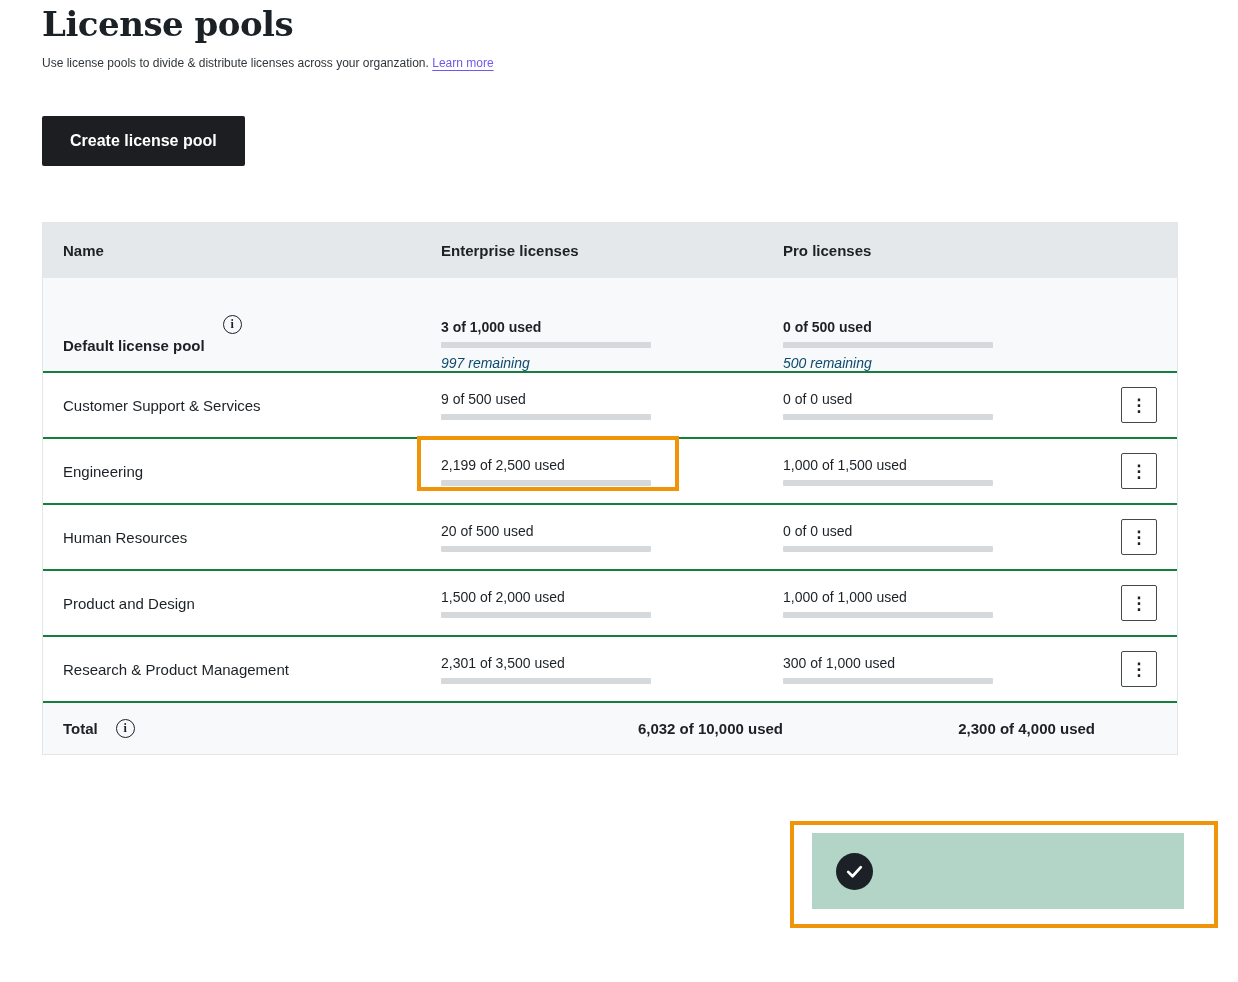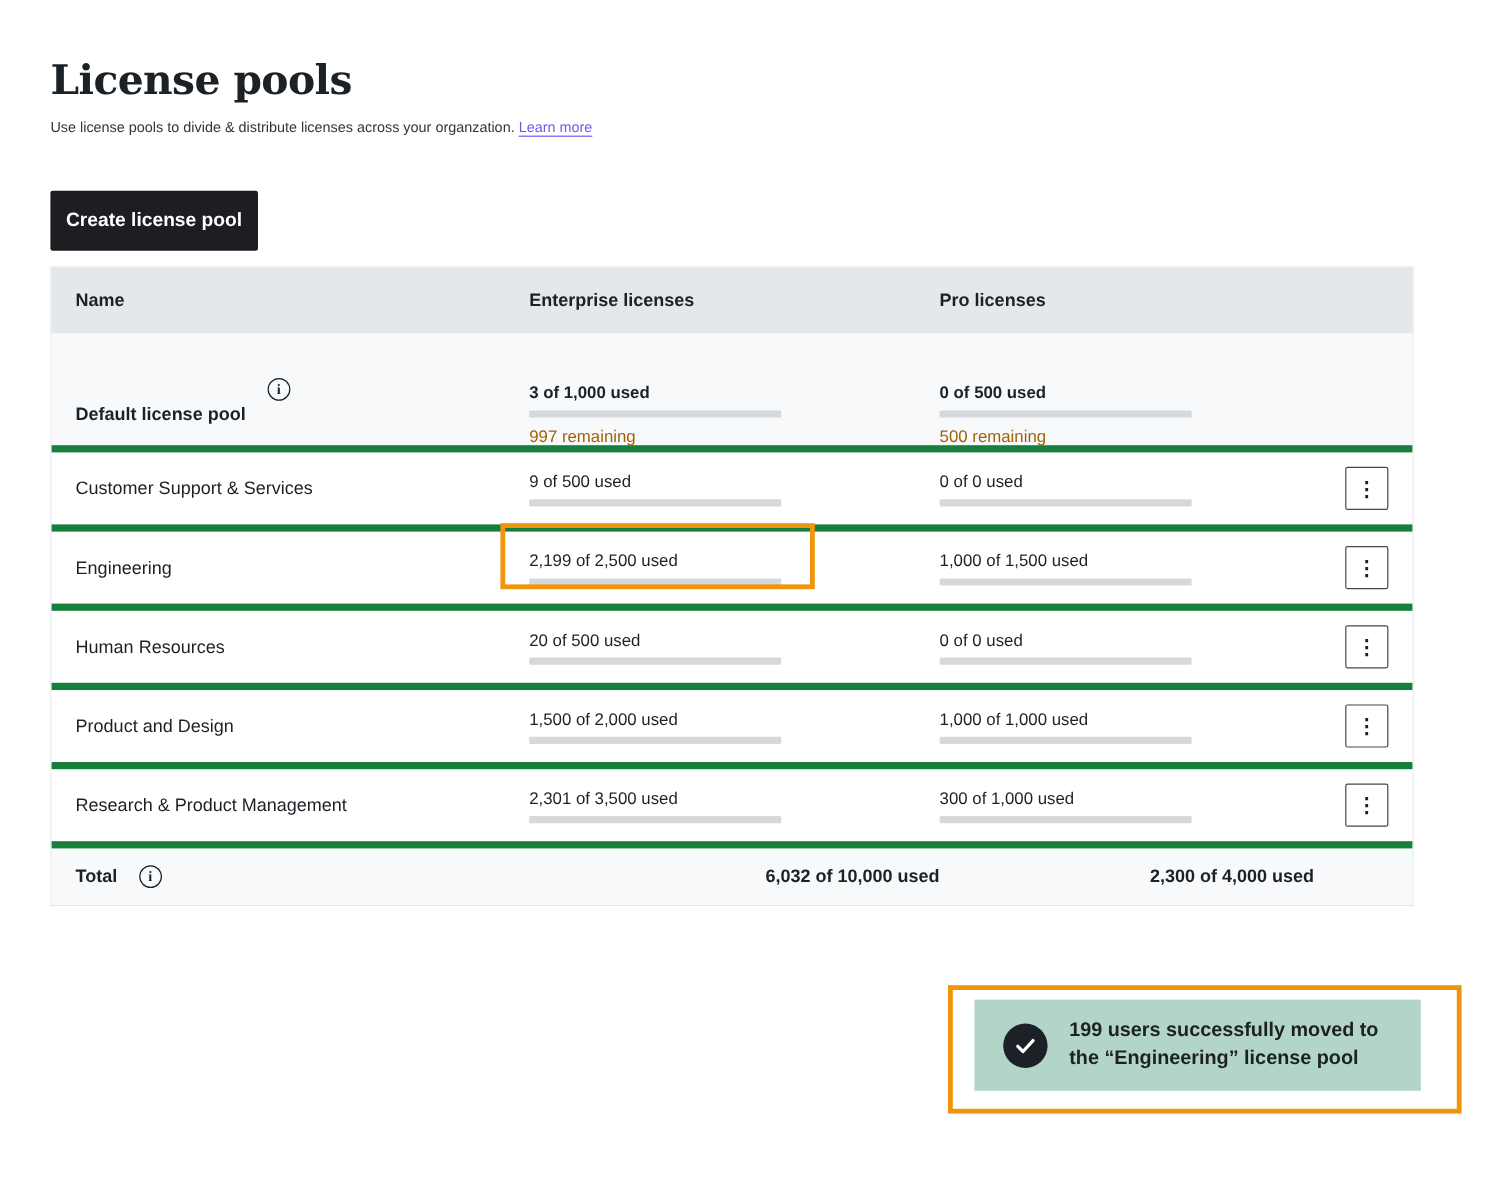--- a/index.html
+++ b/index.html
@@ -1,46 +1,46 @@
 <!DOCTYPE html>
 <html><head>
 <meta charset="utf-8">
 <style>
   * { margin: 0; padding: 0; box-sizing: border-box; }
   html, body { background: #ffffff; }
   body { font-family: "Liberation Sans", sans-serif; color: #1c2126; }
   .page { position: relative; width: 1238px; height: 982px; background: #fff; overflow: hidden; }
 
   
-  .page-header { padding: 4px 42px 0 42px; margin-top: 43px; }
+  .page-header { padding: 4px 42px 0 42px; }
   .page-title {
     font-family: "DejaVu Serif", serif;
     font-weight: 700; font-size: 34px; letter-spacing: -0.5px; color: #1c2126;
   }
   .page-subtitle { margin-top: 12px; font-size: 12px; color: #30363b; }
   .learn-more {
     color: #7257ec; text-decoration: underline; text-underline-offset: 3px; cursor: pointer;
   }
 
   
   .create-btn {
     display: inline-block; margin: 46px 0 0 42px;
     background: #1c1e21; color: #ffffff; border: none; border-radius: 2px;
     font-family: "Liberation Sans", sans-serif; font-weight: 700; font-size: 16px;
-    padding: 16px 13px; cursor: pointer;
+    padding: 16px 28px; cursor: pointer;
   }
 
   
   .pool-table {
     position: absolute; left: 42px; top: 222px; width: 1136px;
     border: 1px solid #e2e6e9; background: #fff; font-size: 14px;
   }
   .t-row {
     display: grid; grid-template-columns: 378px 342px 1fr 62px;
-    align-items: center; padding: 0 20px; border-top: 6px solid #15803d;
+    align-items: center; padding: 0 20px; border-top: 2px solid #15803d;
   }
   .t-row:first-child { border-top: none; }
   .t-head { height: 55px; background: #e4e8eb; font-weight: 700; font-size: 15px; }
   .t-body-row { height: 66px; background: #ffffff; }
   .row-subtle { background: #f7f9fa; height: 93px; }
   .t-total { height: 53px; background: #f7f9fa; font-weight: 700; font-size: 15px; }
 
   .name-cell { display: flex; align-items: center; gap: 18px; font-size: 15px; }
   .bold { font-weight: 700; margin-top: 41px; }
 
@@ -50,21 +50,21 @@
     font-size: 12px; font-weight: 700; font-family: "Liberation Serif", serif;
     color: #1c2126; flex: 0 0 auto;
   }
 
   .usage-cell { display: flex; flex-direction: column; gap: 7px; padding-right: 40px; }
   .usage-label { font-size: 14px; color: #1c2126; }
   .usage-track { width: 210px; height: 6px; background: #d5d9dc; border-radius: 1px; overflow: hidden; }
   .usage-fill { height: 100%; border-radius: 1px; }
   .fill-enterprise { background: #5a21d6; }
   .fill-pro { background: #2e937c; }
-  .remaining-label { font-size: 14px; color: #a16207; }
+  .remaining-label { font-size: 14px; color: #0c4a6e; font-style: italic; }
 
   .menu-btn {
     width: 36px; height: 36px; background: #fff; border: 1.5px solid #43484d;
     border-radius: 2px; display: flex; align-items: center; justify-content: center;
     cursor: pointer; justify-self: end;
   }
   .kebab-glyph { font-size: 17px; font-weight: 700; color: #1c2126; line-height: 1; }
 
   .total-val { font-size: 15px; font-weight: 700; text-align: right; }
 
@@ -259,16 +259,15 @@
 
   <div class="annotation annot-engineering"></div>
   <div class="annotation annot-toast"></div>
 
   <div class="toast">
     <span class="toast-check">
       <svg width="19" height="19" viewBox="0 0 24 24" aria-hidden="true">
         <path d="M4 12.5 L9.5 18 L20 6.5" fill="none" stroke="#ffffff" stroke-width="3.4" stroke-linecap="round" stroke-linejoin="round"></path>
       </svg>
     </span>
-    <span class="toast-text">199 users successfully moved to the “Engineering” license pool</span>
   </div>
 
 </div>
 
 </body></html>

